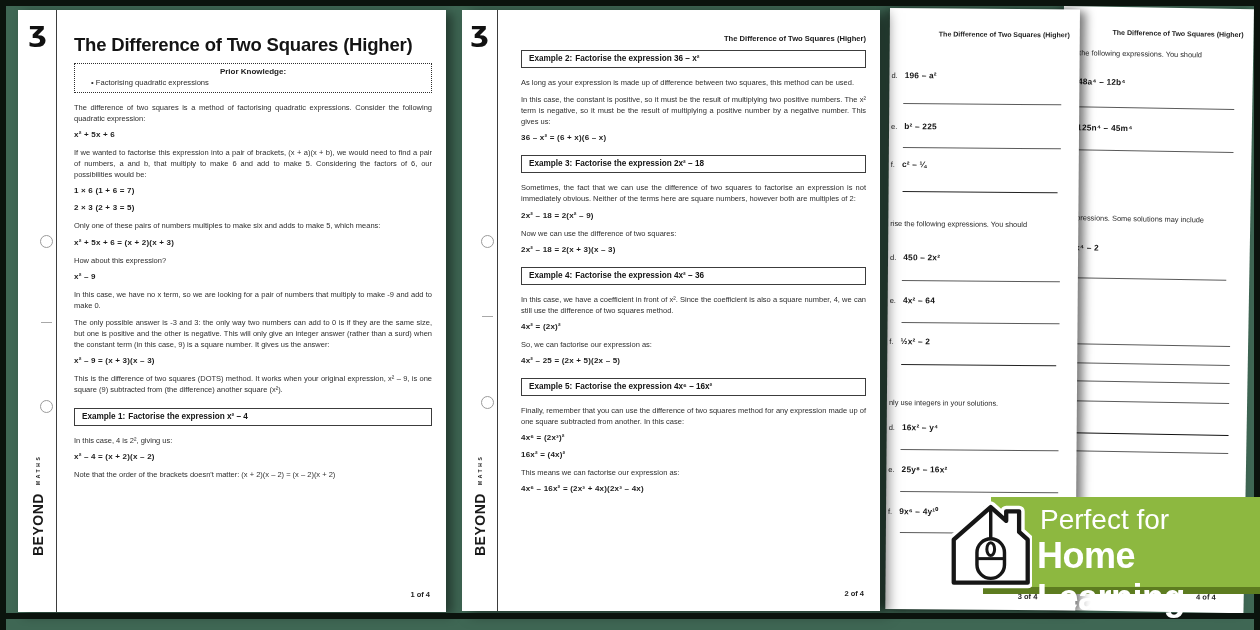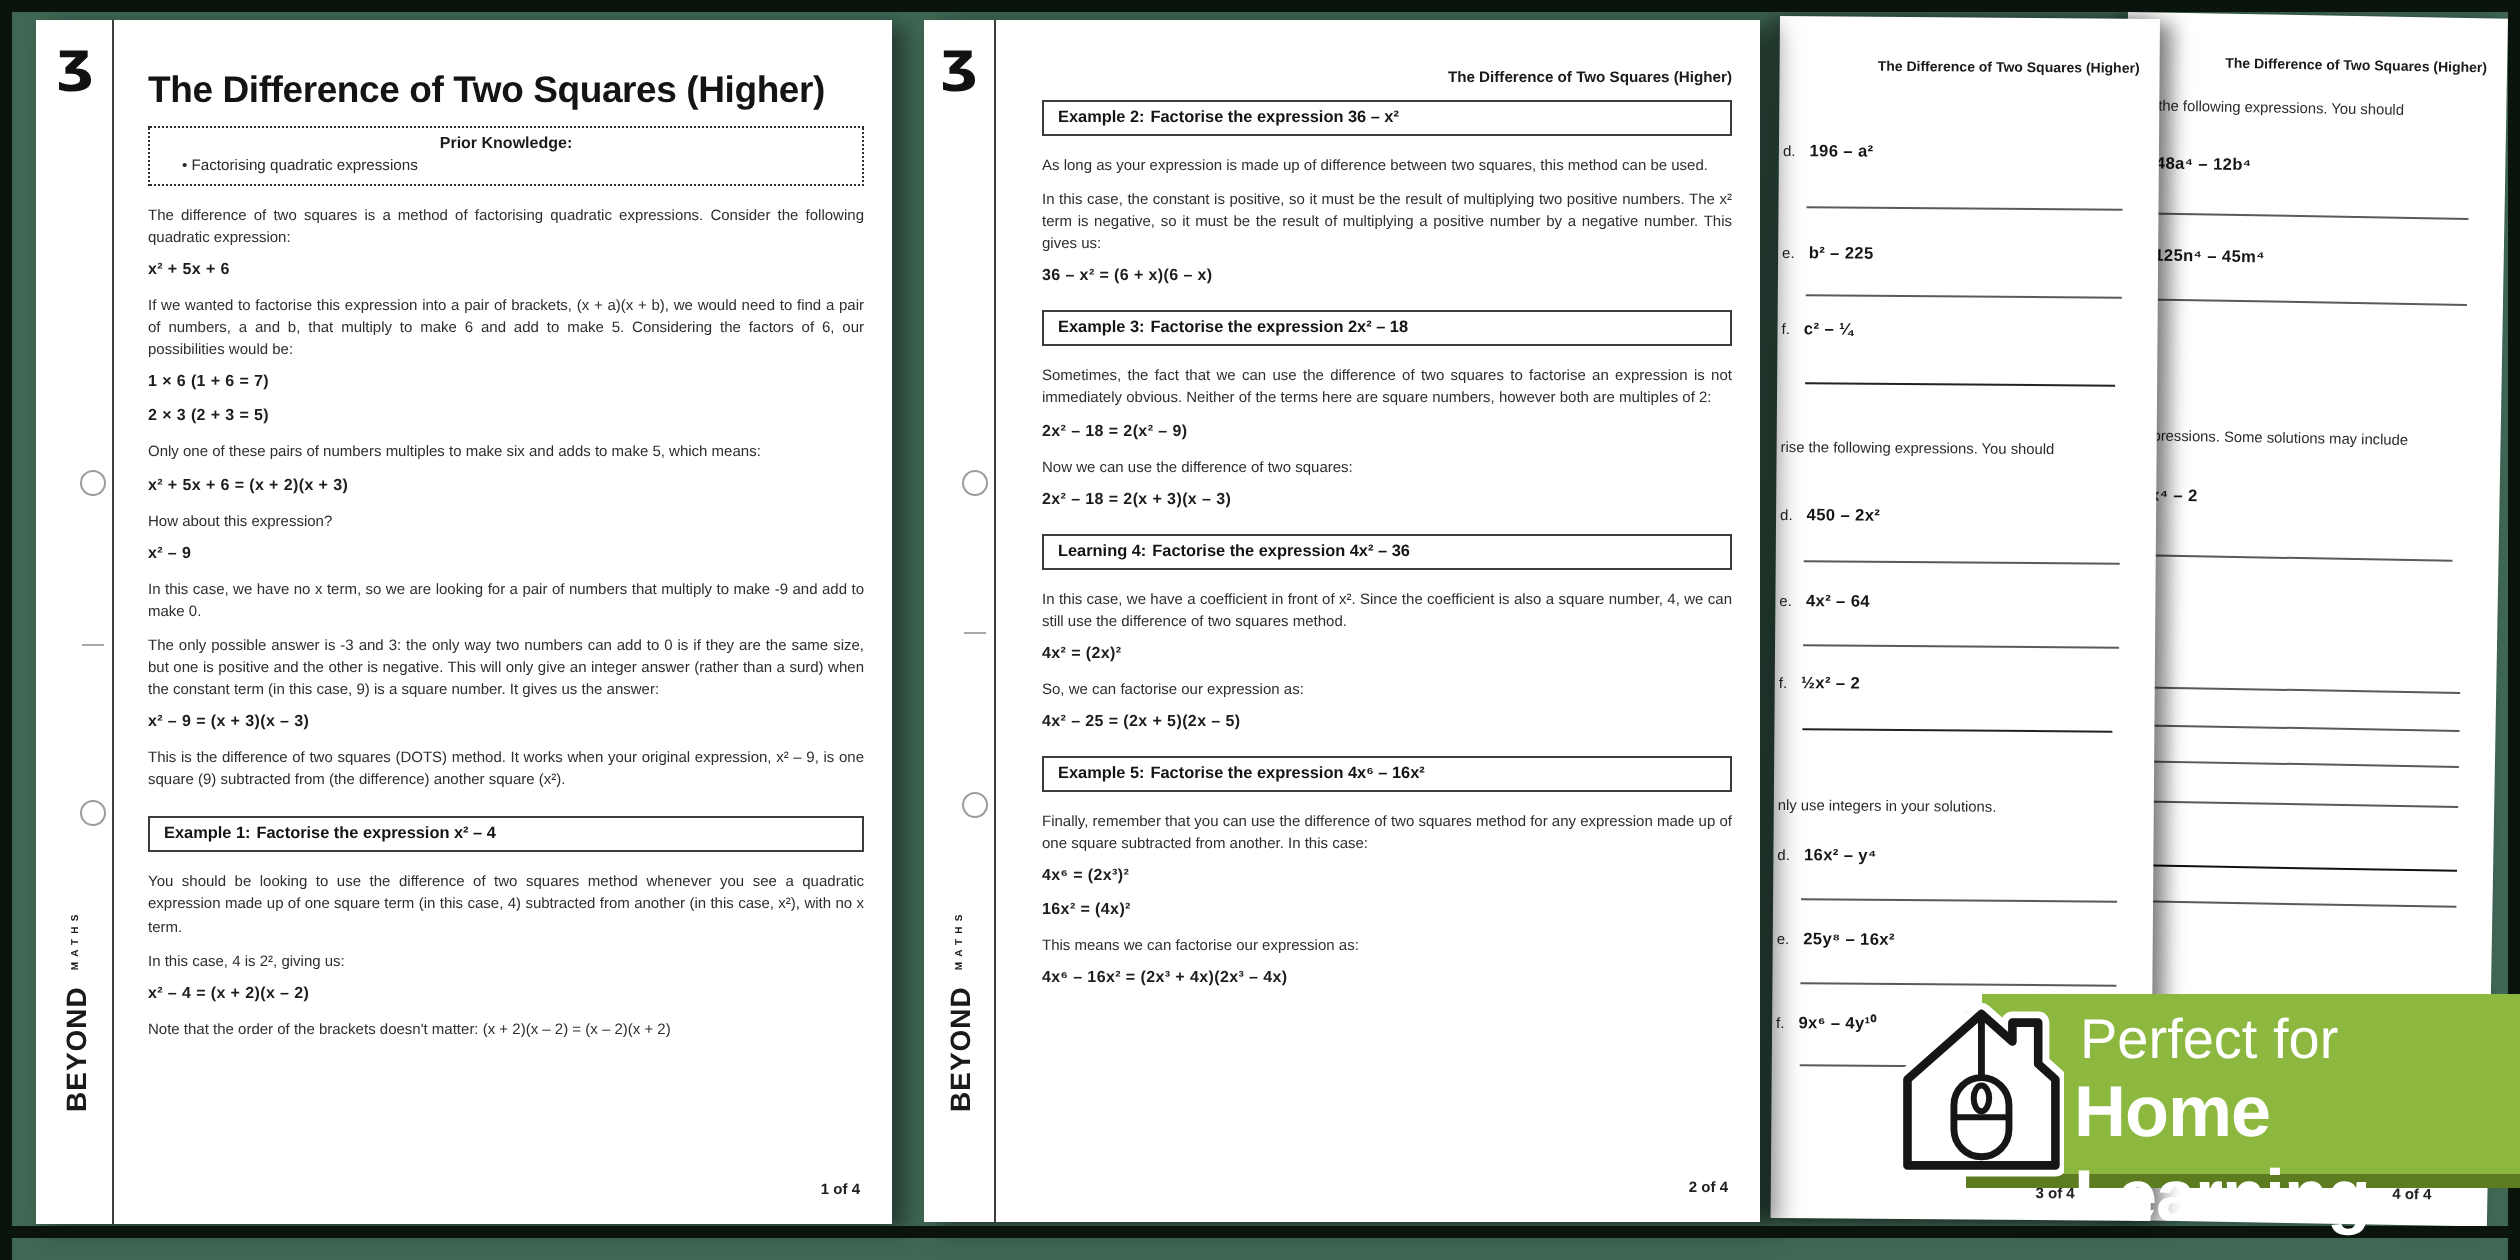--- a/index.html
+++ b/index.html
@@ -94,21 +94,20 @@
       <div class="m">x² + 5x + 6 = (x + 2)(x + 3)</div>
       <div class="p">How about this expression?</div>
       <div class="m">x² – 9</div>
       <div class="p">In this case, we have no x term, so we are looking for a pair of numbers that multiply to make -9 and add to make 0.</div>
       <div class="p">The only possible answer is -3 and 3: the only way two numbers can add to 0 is if they are the same size, but one is positive and the other is negative. This will only give an integer answer (rather than a surd) when the constant term (in this case, 9) is a square number. It gives us the answer:</div>
       <div class="m">x² – 9 = (x + 3)(x – 3)</div>
       <div class="p">This is the difference of two squares (DOTS) method. It works when your original expression, x² – 9, is one square (9) subtracted from (the difference)  another square (x²).</div>
       <div class="exbox">
         <span class="lbl">Example 1:</span><span class="txt">Factorise the expression x² – 4</span>
       </div>
-      <div class="p">You should be looking to use the difference of two squares method whenever you see a quadratic expression made up of one square term (in this case, 4) subtracted from another (in this case, x²), with no x term.</div>
       <div class="p">In this case, 4 is 2², giving us:</div>
       <div class="m">x² – 4 = (x + 2)(x – 2)</div>
       <div class="p">Note that the order of the brackets doesn't matter: (x + 2)(x – 2) = (x – 2)(x + 2)</div>
     </div>
     <div class="pnum">1 of 4</div>
   </div>
 
   <div class="pg pg2">
     <div class="strip">
       <div class="logo">ʒ</div>
@@ -129,21 +128,21 @@
       <div class="p">In this case, the constant is positive, so it must be the result of multiplying two positive numbers. The x² term is negative, so it must be the result of multiplying a positive number by a negative number. This gives us:</div>
       <div class="m">36 – x² = (6 + x)(6 – x)</div>
       <div class="exbox">
         <span class="lbl">Example 3:</span><span class="txt">Factorise the expression 2x² – 18</span>
       </div>
       <div class="p">Sometimes, the fact that we can use the difference of two squares to factorise an expression is not immediately obvious. Neither of the terms here are square numbers, however both are multiples of 2:</div>
       <div class="m">2x² – 18 = 2(x² – 9)</div>
       <div class="p">Now we can use the difference of two squares:</div>
       <div class="m">2x² – 18 = 2(x + 3)(x – 3)</div>
       <div class="exbox">
-        <span class="lbl">Learning 4:</span><span class="txt">Factorise the expression 4x² – 36</span>
+        <span class="lbl">Example 4:</span><span class="txt">Factorise the expression 4x² – 36</span>
       </div>
       <div class="p">In this case, we have a coefficient in front of x². Since the coefficient is also a square number, 4, we can still use the difference of two squares method.</div>
       <div class="m">4x² = (2x)²</div>
       <div class="p">So, we can factorise our expression as:</div>
       <div class="m">4x² – 25 = (2x + 5)(2x – 5)</div>
       <div class="exbox">
         <span class="lbl">Example 5:</span><span class="txt">Factorise the expression 4x⁶ – 16x²</span>
       </div>
       <div class="p">Finally, remember that you can use the difference of two squares method for any expression made up of one square subtracted from another. In this case:</div>
       <div class="m">4x⁶ = (2x³)²</div>

